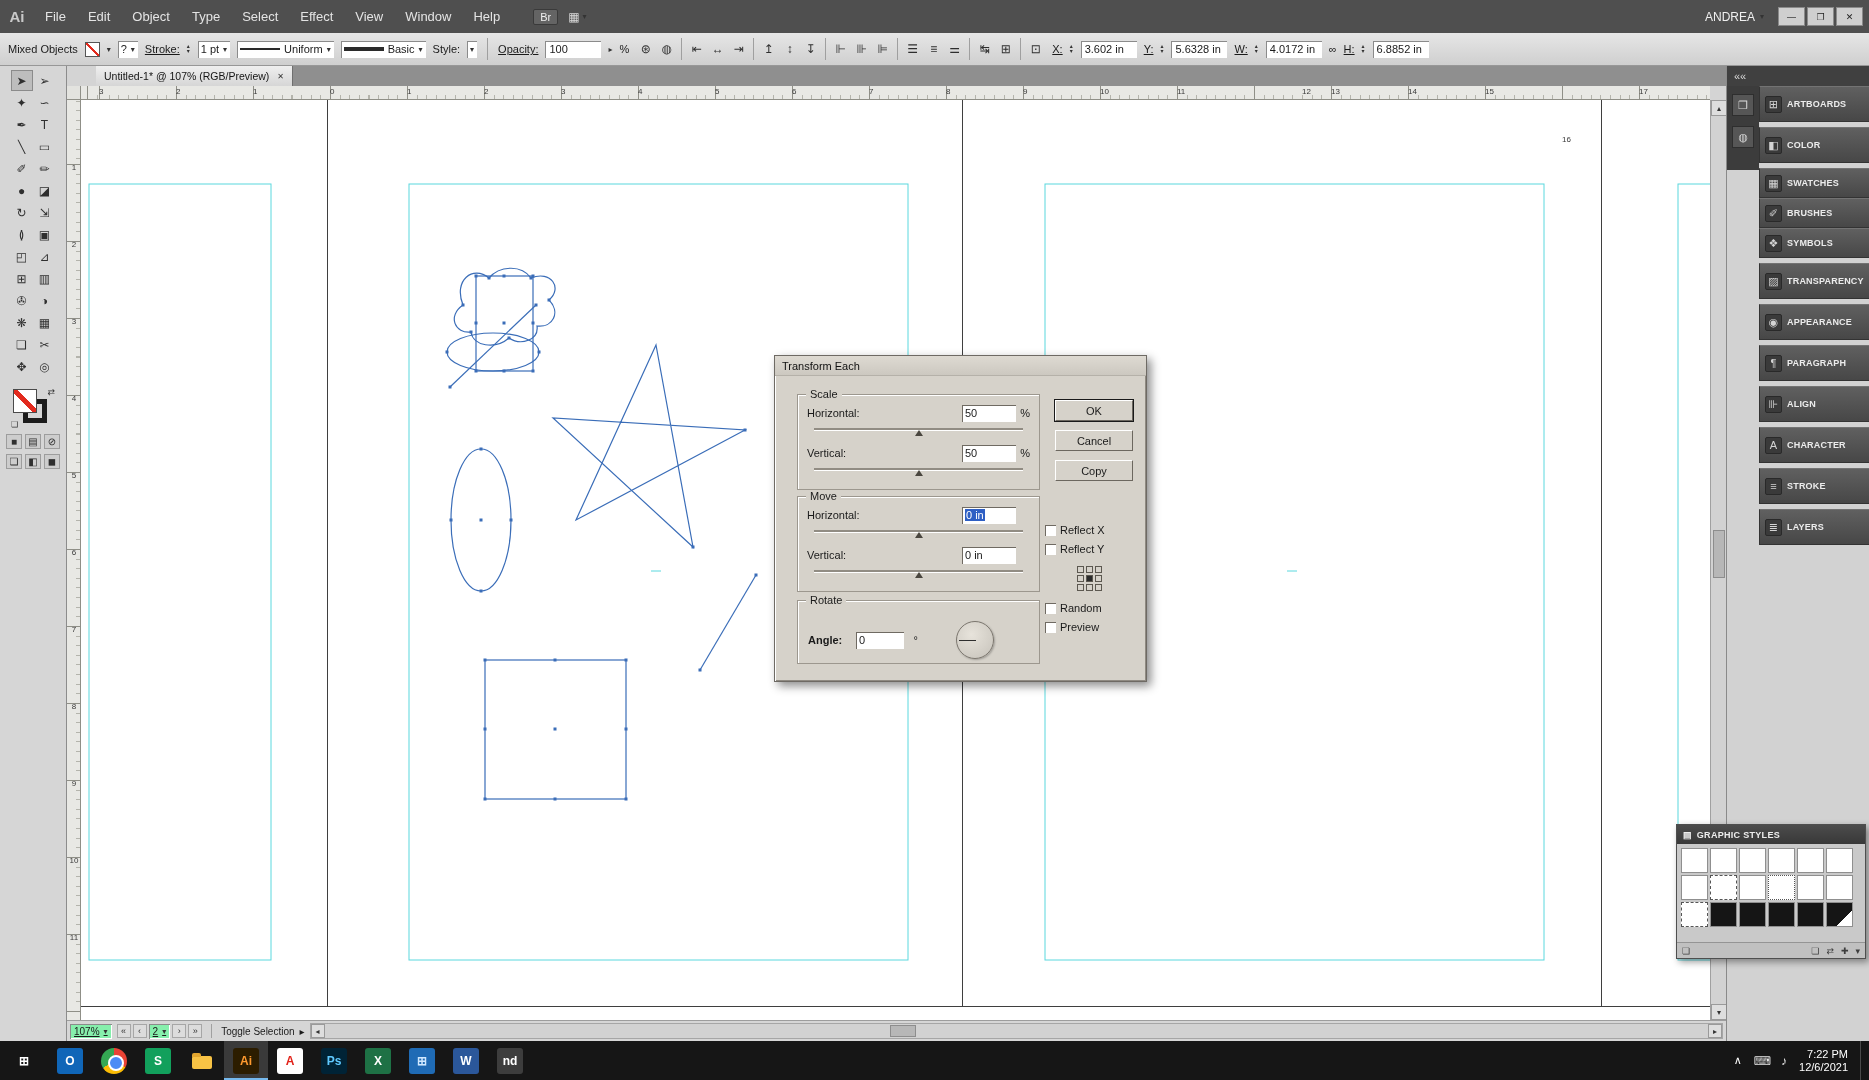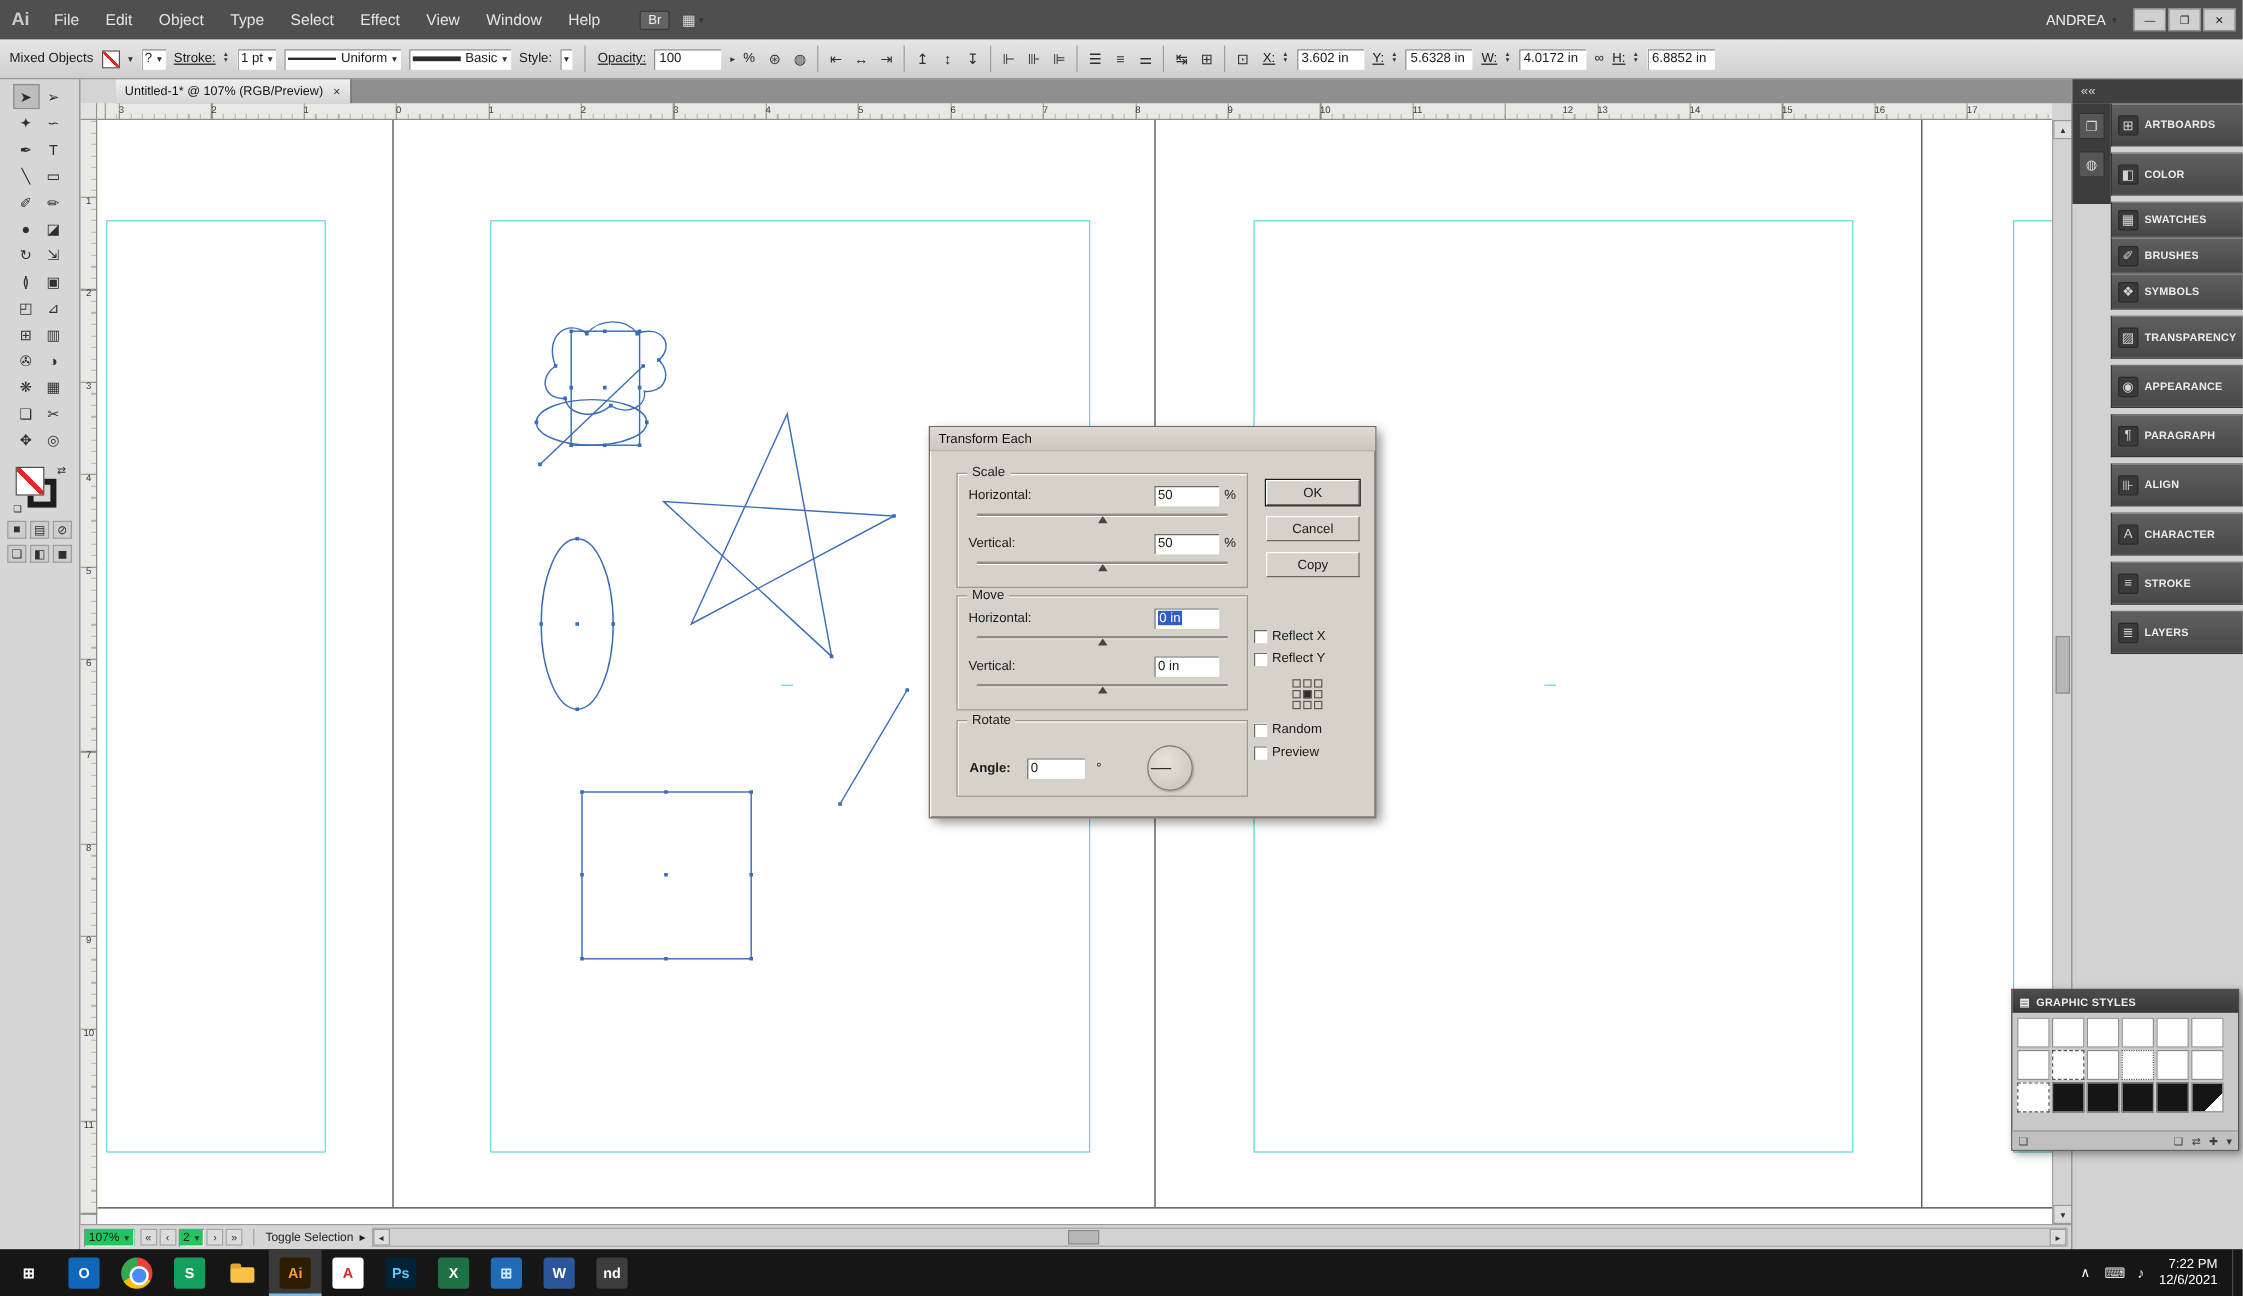--- a/index.html
+++ b/index.html
@@ -64,21 +64,21 @@
   
   #canvas{position:absolute;left:81px;top:100px;width:1629px;height:920px;background:#fff;overflow:hidden;z-index:10;}
   #canvas svg{position:absolute;left:0;top:0;}
 
   
   #vscroll{position:absolute;left:1710px;top:100px;width:16px;height:920px;background:#d2d2d2;border-left:1px solid #a0a0a0;z-index:14;}
   .sb-btn{width:16px;height:16px;background:#dedede;border:1px solid #9a9a9a;font-size:8px;display:flex;align-items:center;justify-content:center;color:#333;}
   #vthumb{position:absolute;left:2px;top:430px;width:12px;height:48px;background:#b7b7b7;border:1px solid #8d8d8d;}
   #vscroll .bottom{position:absolute;bottom:0;}
   #statusbar{position:absolute;left:67px;top:1020px;width:1659px;height:21px;background:#d6d6d6;border-top:1px solid #9d9d9d;display:flex;align-items:center;gap:5px;padding:0 3px;font-size:10px;z-index:15;}
-  .zoom-combo,.page-combo{background:#22c55e;height:15px;display:inline-flex;align-items:center;gap:4px;padding:0 4px;box-shadow:inset 1px 1px 0 #8b8b8b,inset -1px -1px 0 #fff;}
+  .zoom-combo,.page-combo{background:#86efac;height:15px;display:inline-flex;align-items:center;gap:4px;padding:0 4px;box-shadow:inset 1px 1px 0 #8b8b8b,inset -1px -1px 0 #fff;text-decoration:underline;}
   .nav{display:flex;align-items:center;gap:2px;}
   .nav-btn{width:14px;height:14px;display:flex;align-items:center;justify-content:center;font-size:9px;color:#333;background:#dcdcdc;border:1px solid #a6a6a6;}
   .sb-sep{width:1px;height:14px;background:#a0a0a0;margin:0 4px;}
   #hscroll{flex:1;display:flex;align-items:center;height:16px;background:#d2d2d2;border:1px solid #a6a6a6;position:relative;}
   #hscroll .sb-btn{height:14px;width:14px;}
   #htrack{flex:1;height:14px;position:relative;}
   #hthumb{position:absolute;left:565px;top:1px;width:26px;height:12px;background:#b7b7b7;border:1px solid #8d8d8d;}
 
   
   #dialog{position:absolute;left:774px;top:355px;width:373px;height:327px;background:#d6d2ca;border:1px solid #6e6a64;box-shadow:inset 1px 1px 0 #fff,inset -1px -1px 0 #8f8a82,4px 4px 9px rgba(0,0,0,.45);z-index:50;font-size:11px;}
@@ -353,21 +353,21 @@
     <span class="rnum" style="left: 711px;">6</span>
     <span class="rnum" style="left: 788px;">7</span>
     <span class="rnum" style="left: 865px;">8</span>
     <span class="rnum" style="left: 942px;">9</span>
     <span class="rnum" style="left: 1019px;">10</span>
     <span class="rnum" style="left: 1096px;">11</span>
     <span class="rnum" style="left: 1173px; margin-left: 48px;">12</span>
     <span class="rnum" style="left: 1250px;">13</span>
     <span class="rnum" style="left: 1327px;">14</span>
     <span class="rnum" style="left: 1404px;">15</span>
-    <span class="rnum" style="left: 1481px;">16</span>
+    <span class="rnum" style="left: 1481px; margin-top: 48px;">16</span>
     <span class="rnum" style="left: 1558px;">17</span>
   </div>
 <div id="vruler">
     <span class="rnum v" style="top: 64px;">1</span>
     <span class="rnum v" style="top: 141px;">2</span>
     <span class="rnum v" style="top: 218px;">3</span>
     <span class="rnum v" style="top: 295px;">4</span>
     <span class="rnum v" style="top: 372px;">5</span>
     <span class="rnum v" style="top: 449px;">6</span>
     <span class="rnum v" style="top: 526px;">7</span>

